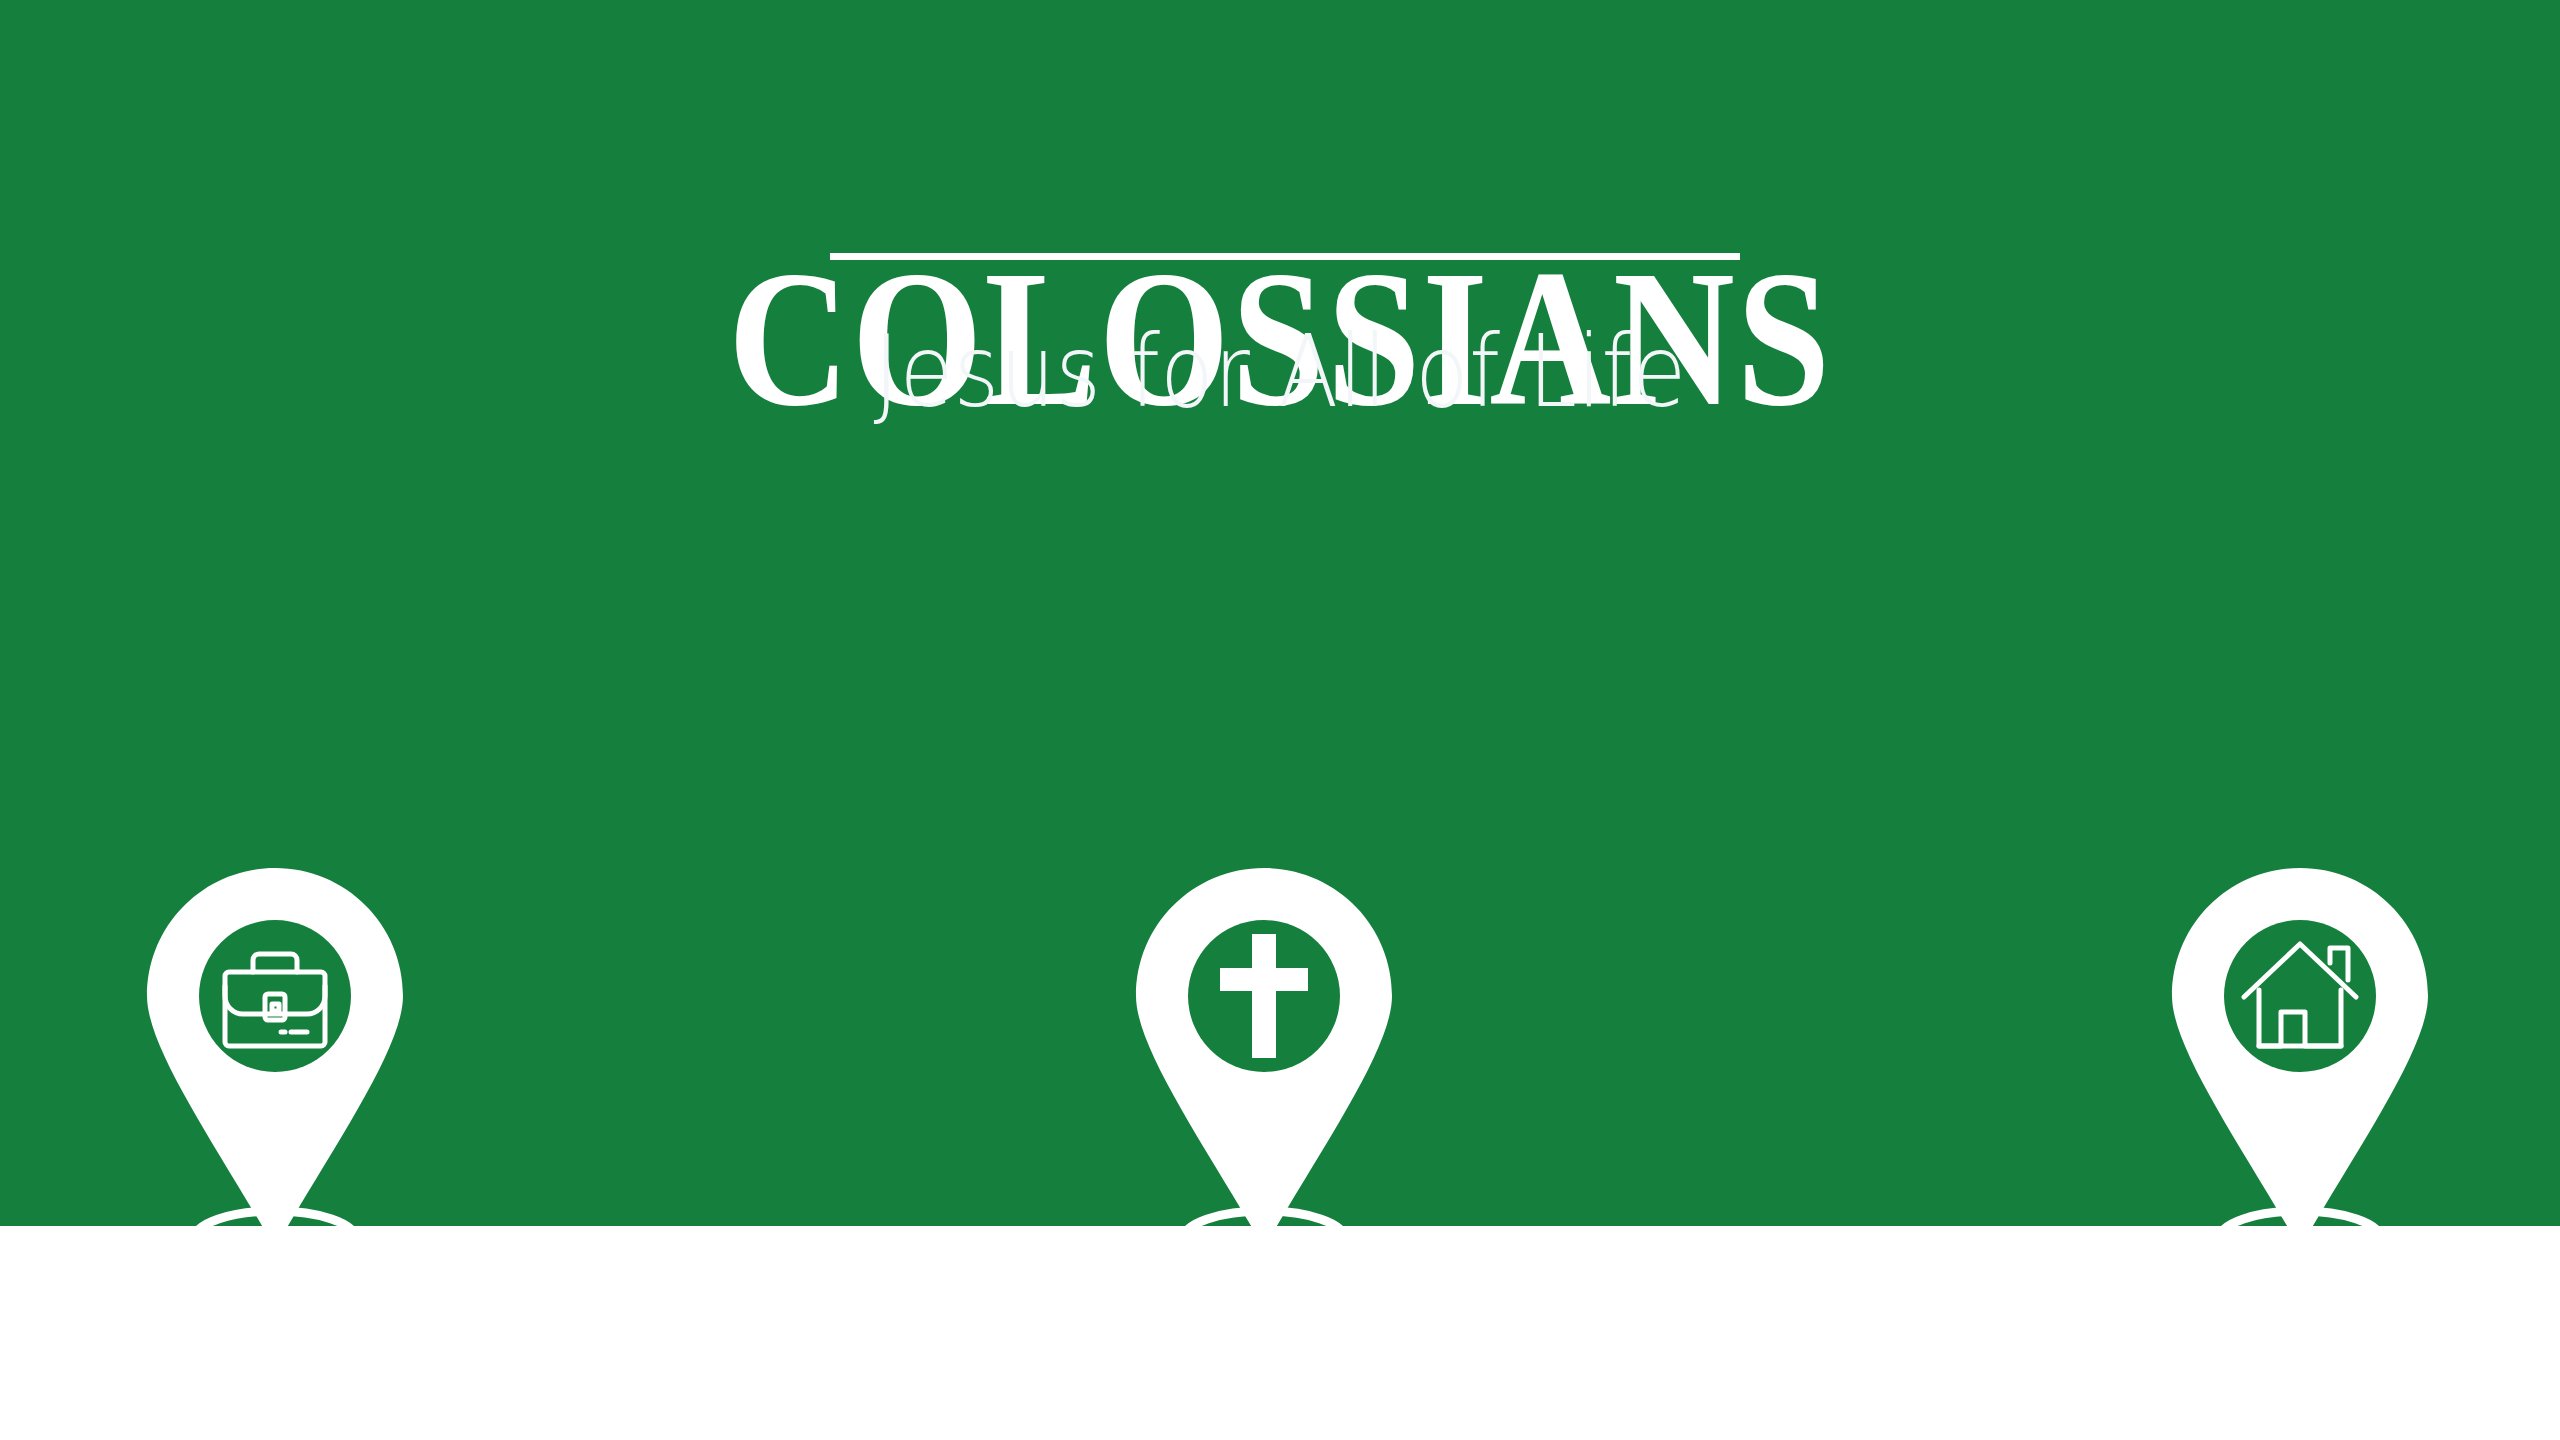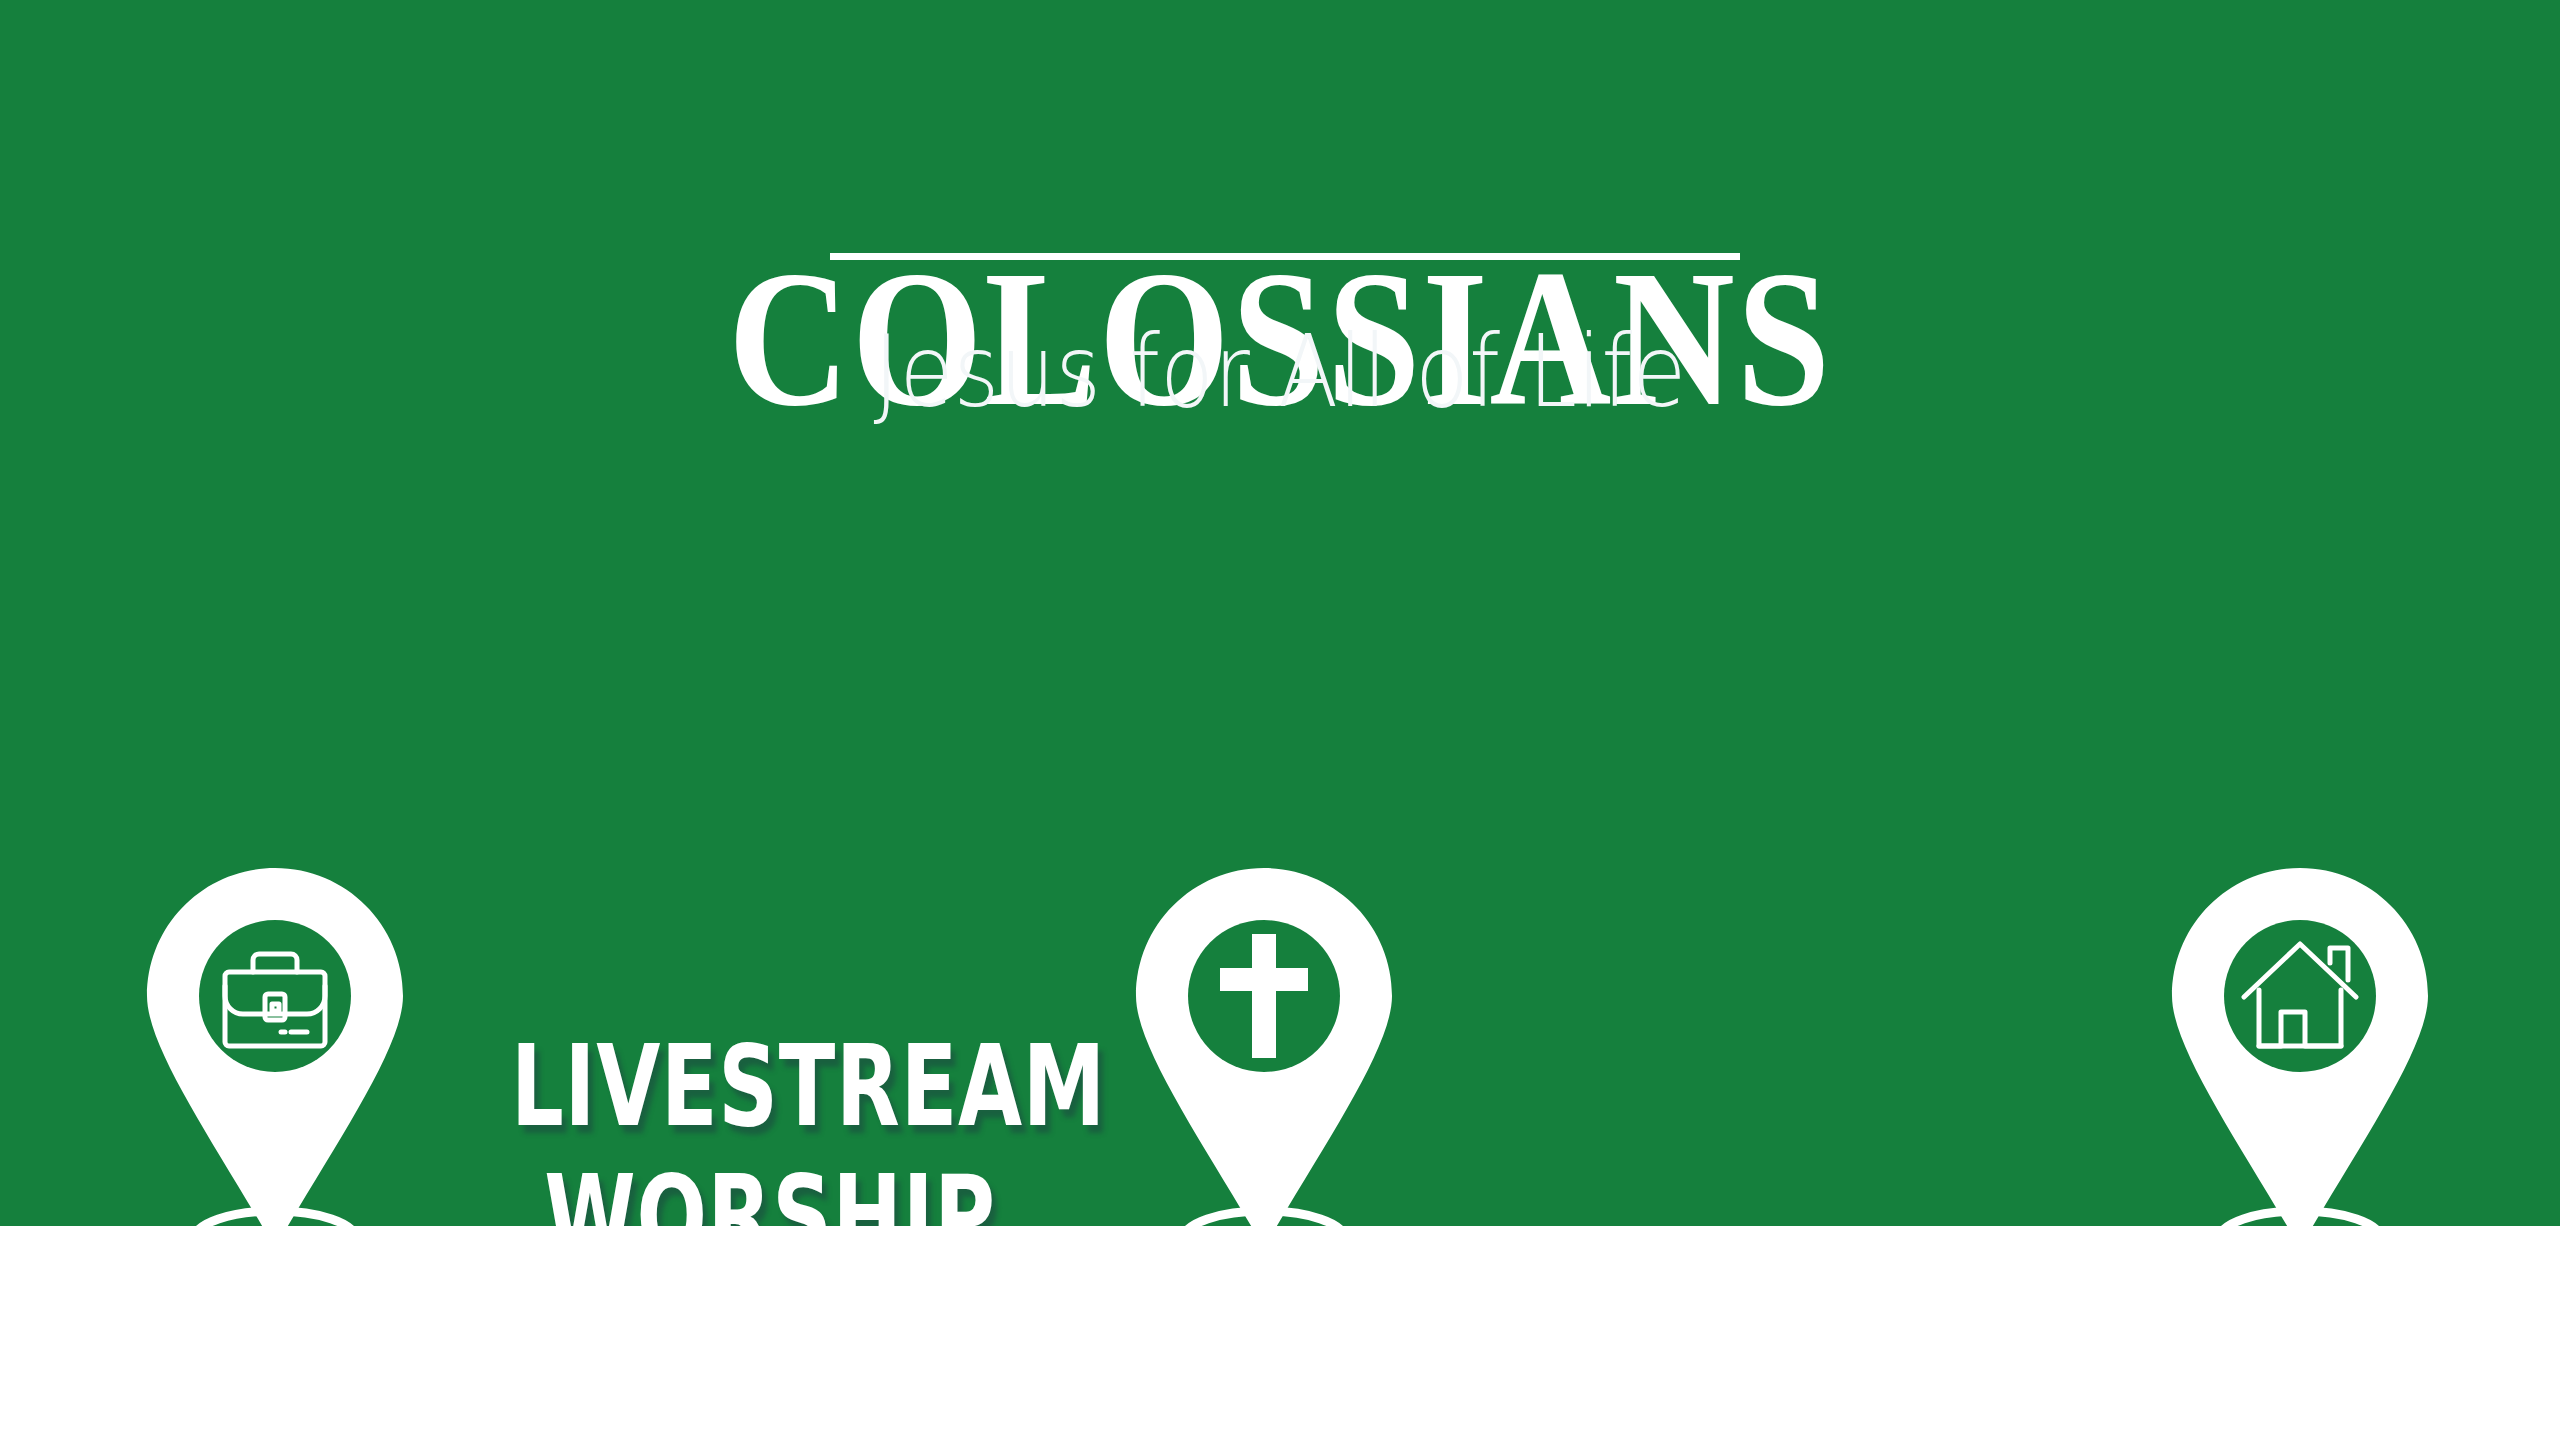--- a/index.html
+++ b/index.html
@@ -185,19 +185,15 @@
       <g fill="none" stroke="#ffffff" stroke-width="5" stroke-linecap="round" stroke-linejoin="round">
         <path d="M78 135 L134 82 L190 135"></path>
         <path d="M164 101 v-15 h18 v32"></path>
         <path d="M93 128 v56 h82 v-56"></path>
         <path d="M93 184 h22 v-34 h24 v34 h36"></path>
       </g>
       <ellipse cx="134" cy="376" rx="80" ry="27" fill="none" stroke="#ffffff" stroke-width="9"></ellipse>
     </svg>
   </div>
 
-  <div class="bottom-text" id="label-livestream">
-    <span class="line">LIVESTREAM</span>
-    <span class="line">WORSHIP</span>
-  </div>
 
 
 </div>
 
 </body></html>

